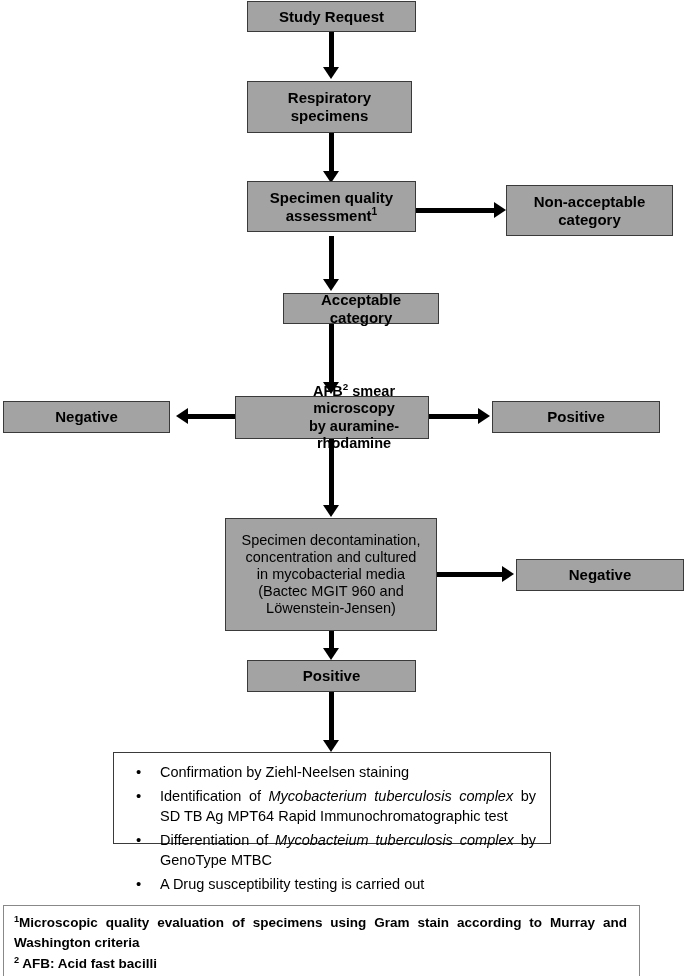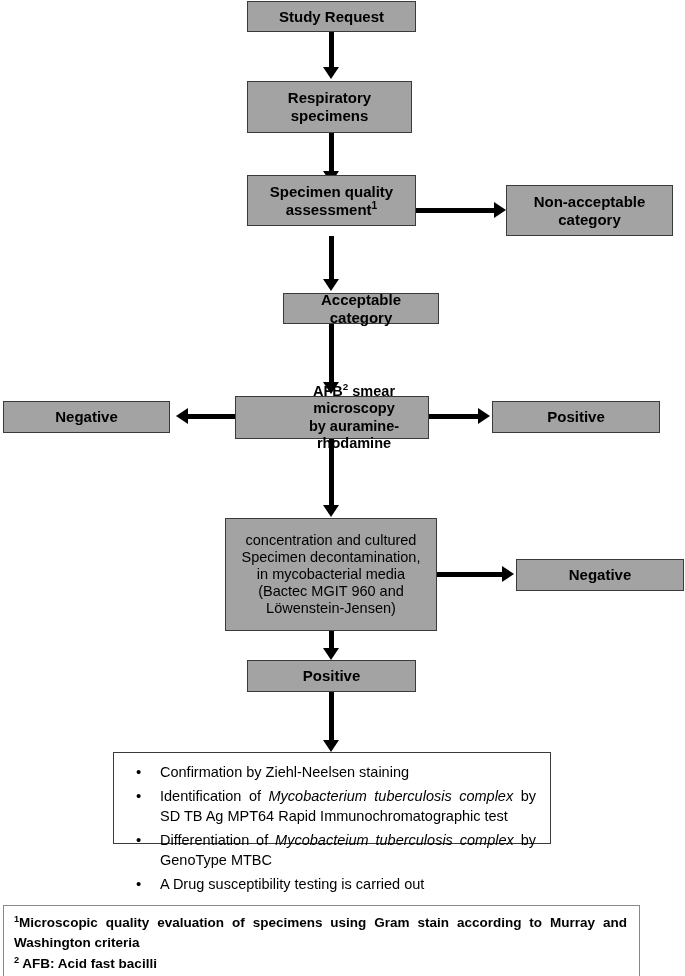--- a/index.html
+++ b/index.html
@@ -61,21 +61,21 @@
   <div class="box bold" style="left:247px;top:81px;width:165px;height:52px;font-size:15px;">
     <div class="inner">
       <div>Respiratory</div>
       <div>specimens</div>
     </div>
   </div>
 
   <div class="vline" style="left:329px;top:133px;height:40px;"></div>
   <div class="arrow-down" style="left:323px;top:171px;"></div>
 
-  <div class="box bold" style="left:247px;top:175px;width:169px;height:51px;font-size:15px;">
+  <div class="box bold" style="left:247px;top:181px;width:169px;height:51px;font-size:15px;">
     <div class="inner">
       <div>Specimen quality</div>
       <div><span>assessment</span><sup>1</sup></div>
     </div>
   </div>
 
   <div class="hline" style="left:416px;top:208px;width:80px;"></div>
   <div class="arrow-right" style="left:494px;top:202px;"></div>
 
   <div class="box bold" style="left:506px;top:185px;width:167px;height:51px;font-size:15px;">
@@ -114,22 +114,22 @@
 
   <div class="box bold" style="left:492px;top:401px;width:168px;height:32px;font-size:15px;">
     <span class="inner">Positive</span>
   </div>
 
   <div class="vline" style="left:329px;top:439px;height:68px;"></div>
   <div class="arrow-down" style="left:323px;top:505px;"></div>
 
   <div class="box" style="left:225px;top:518px;width:212px;height:113px;font-size:14.5px;">
     <div class="inner">
+      <div>Specimen decontamination,</div>
       <div>concentration and cultured</div>
-      <div>Specimen decontamination,</div>
       <div>in mycobacterial media</div>
       <div>(Bactec MGIT 960 and</div>
       <div>Löwenstein-Jensen)</div>
     </div>
   </div>
 
   <div class="hline" style="left:437px;top:572px;width:67px;"></div>
   <div class="arrow-right" style="left:502px;top:566px;"></div>
 
   <div class="box bold" style="left:516px;top:559px;width:168px;height:32px;font-size:15px;">

